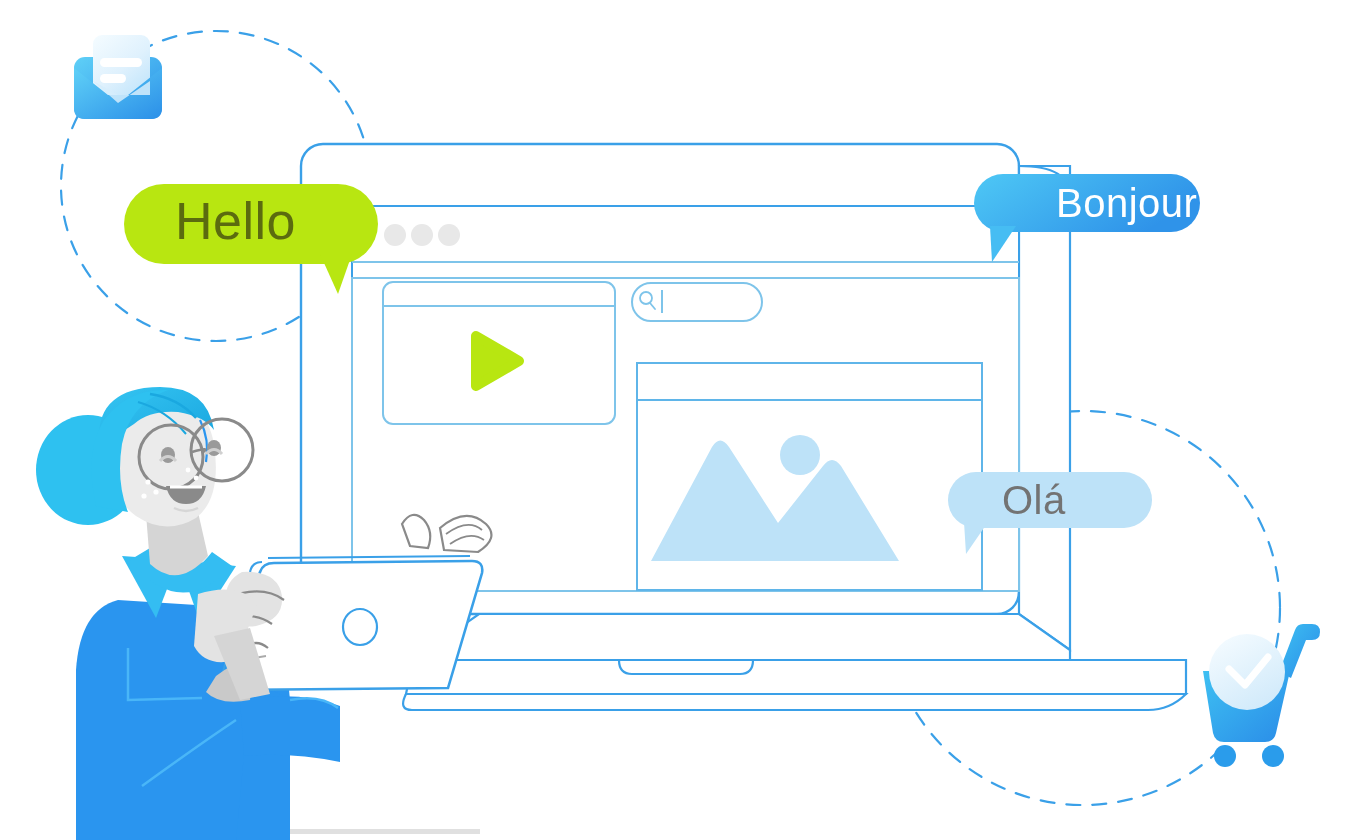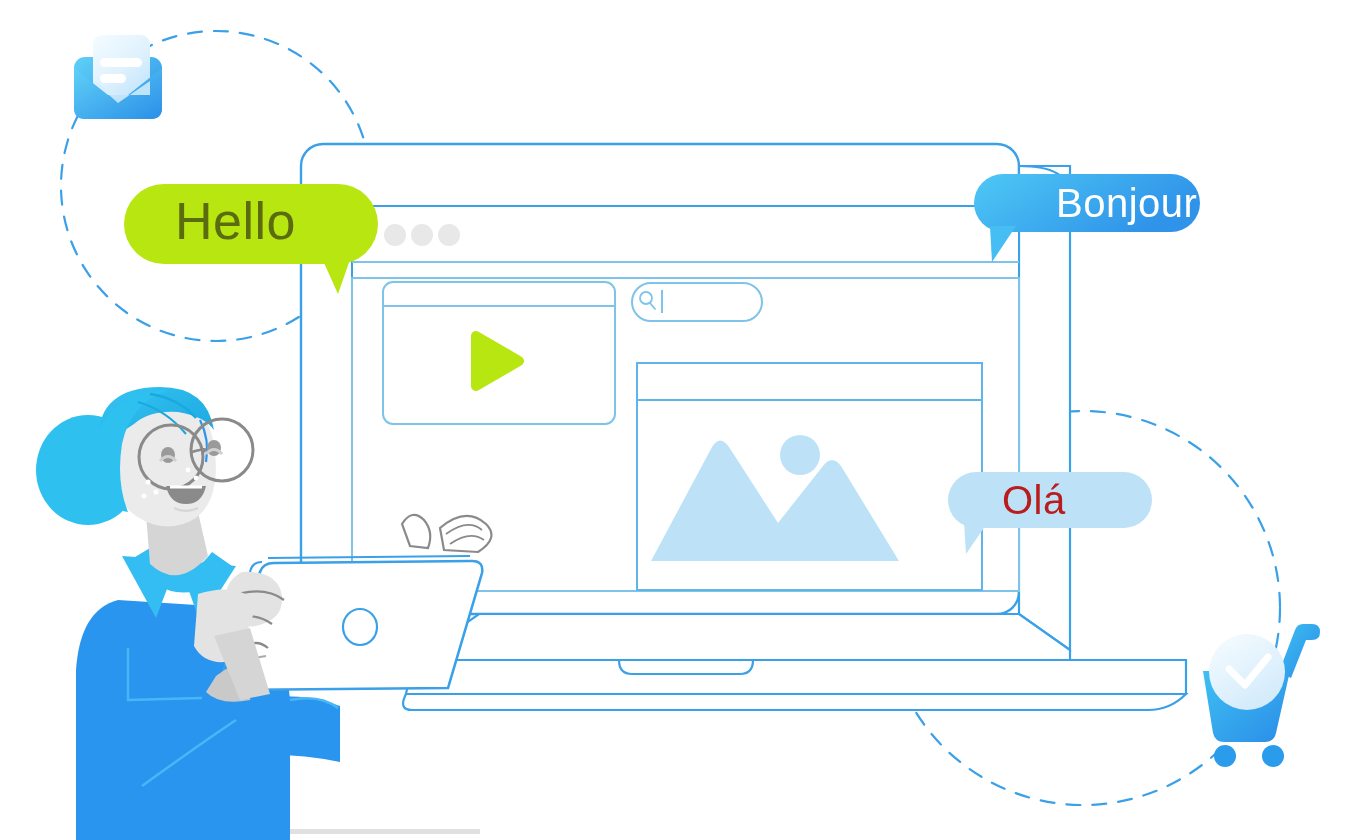--- a/index.html
+++ b/index.html
@@ -39,21 +39,21 @@
     top: 181px;
     font-size: 40px;
     color: #ffffff;
     letter-spacing: 0.5px;
     margin-left: 44px;
   }
   #ola-label {
     left: 1002px;
     top: 478px;
     font-size: 40px;
-    color: #b91c1c;
+    color: #737373;
     letter-spacing: 0.5px;
   }
 </style>
 </head>
 <body>
 
 <div id="stage">
 
   <svg id="scene" viewBox="0 0 1366 840" width="1366" height="840">
 

